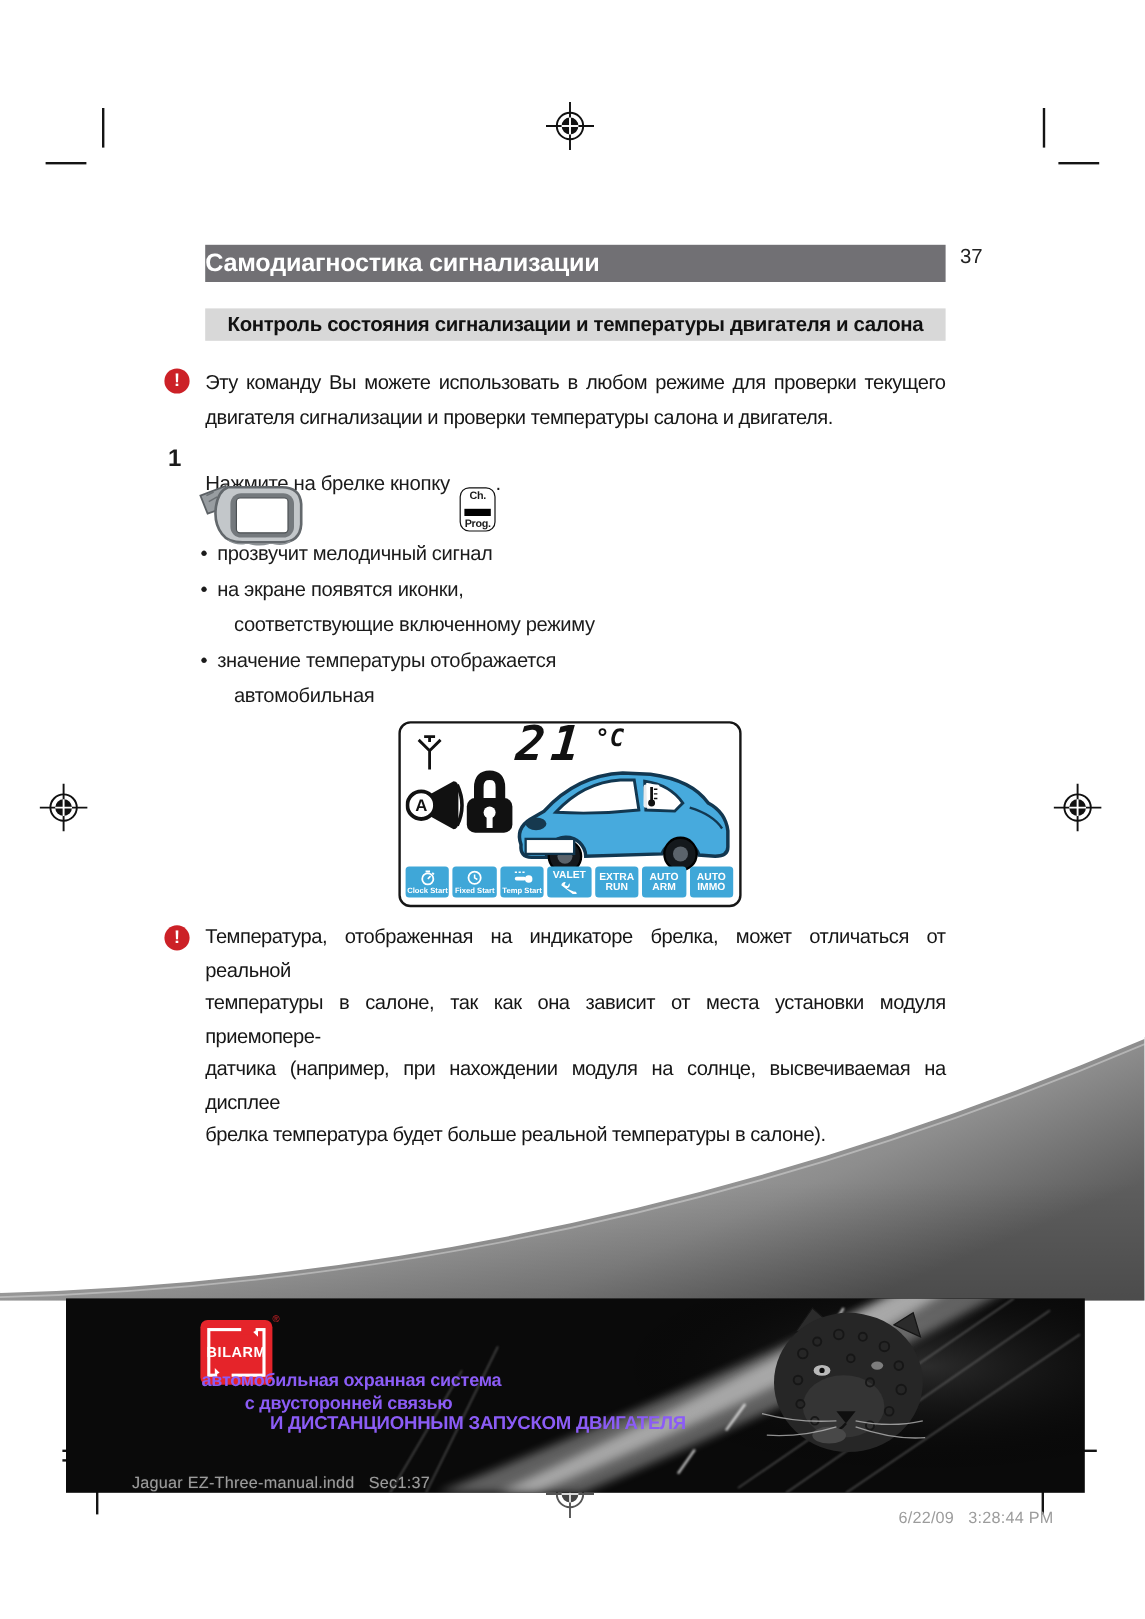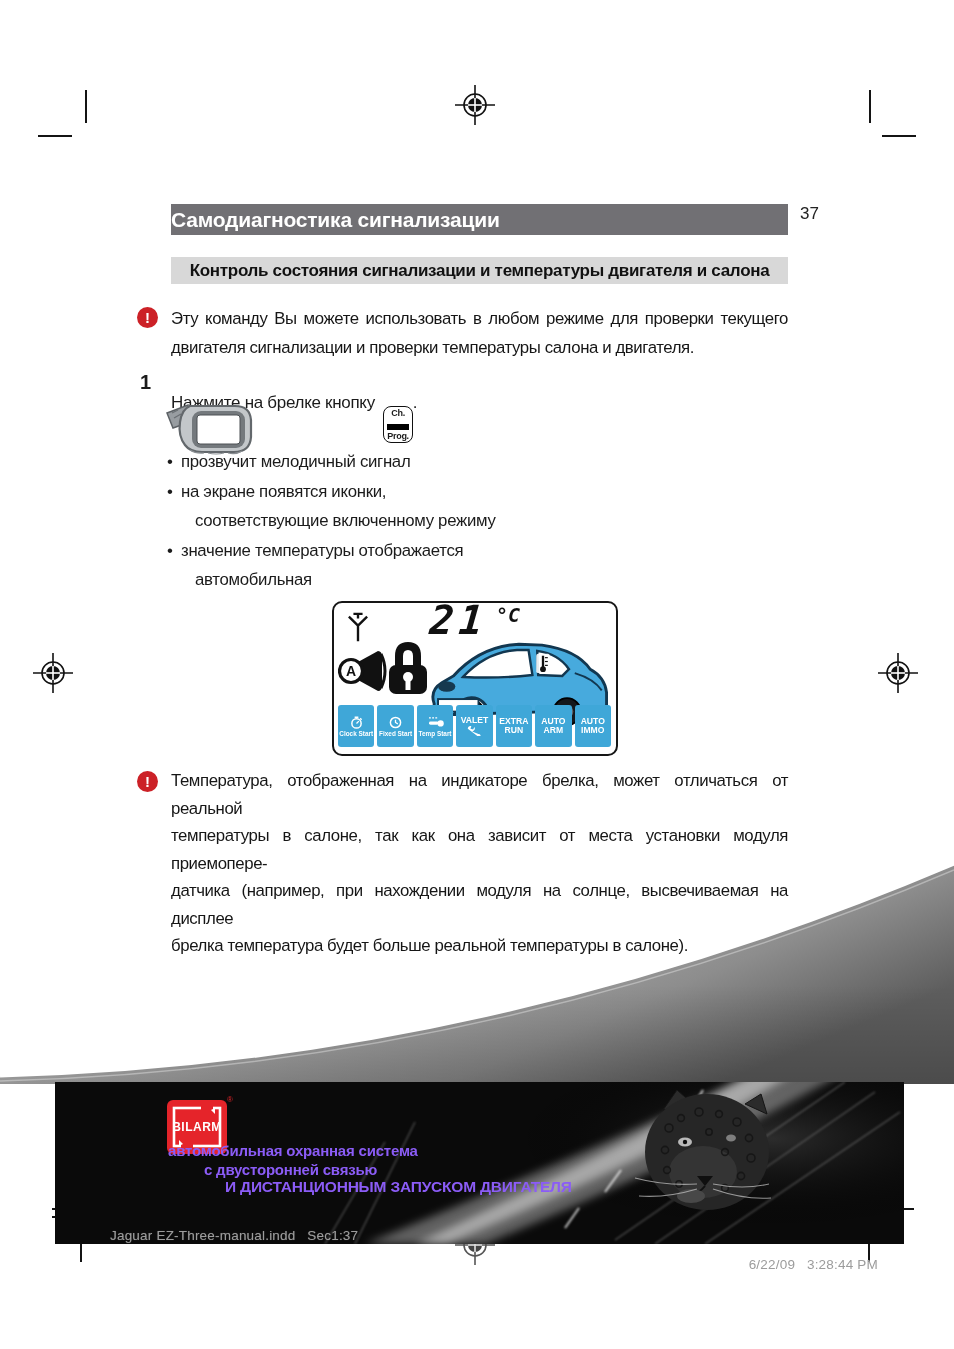--- a/index.html
+++ b/index.html
@@ -38,21 +38,21 @@
   .bmark{width:14px;flex:none;}
   .brow.indent{padding-left:14px;}
   
   .lcd{position:absolute;left:332px;top:601px;width:286px;height:155px;background:#fff;
         border:2.5px solid #161616;border-radius:10px;box-sizing:border-box;}
   .lcd-temp-val{position:absolute;left:96px;top:-6px;font-family:"DejaVu Sans Mono",monospace;
         font-weight:bold;font-style:italic;font-size:40px;letter-spacing:5px;color:#111;
         transform:skewX(-5deg);}
   .lcd-temp-unit{position:absolute;left:162px;top:0px;font-family:"DejaVu Sans Mono",monospace;
         font-weight:bold;font-style:italic;font-size:20px;color:#111;}
-  .badges{position:absolute;left:4px;top:102px;width:273px;height:42px;display:flex;gap:3px;}
+  .badges{position:absolute;left:4px;top:119px;width:273px;height:26px;display:flex;gap:3px;}
   .badge{flex:1;background:#3fa7d8;border-radius:3px;color:#fff;font-weight:bold;
         display:flex;flex-direction:column;align-items:center;justify-content:center;
         overflow:hidden;text-align:center;}
   .badge .lbl-sm{font-size:6.4px;line-height:7px;white-space:nowrap;margin-top:1px;}
   .badge .lbl-md{font-size:8.6px;line-height:9px;}
   
   .swoosh{position:absolute;left:0;top:856px;width:954px;height:228px;}
   .banner{position:absolute;left:55px;top:1082px;width:849px;height:162px;background:#0a0a0a;
         overflow:hidden;}
   .banner-art{position:absolute;left:0;top:0;width:849px;height:162px;}

